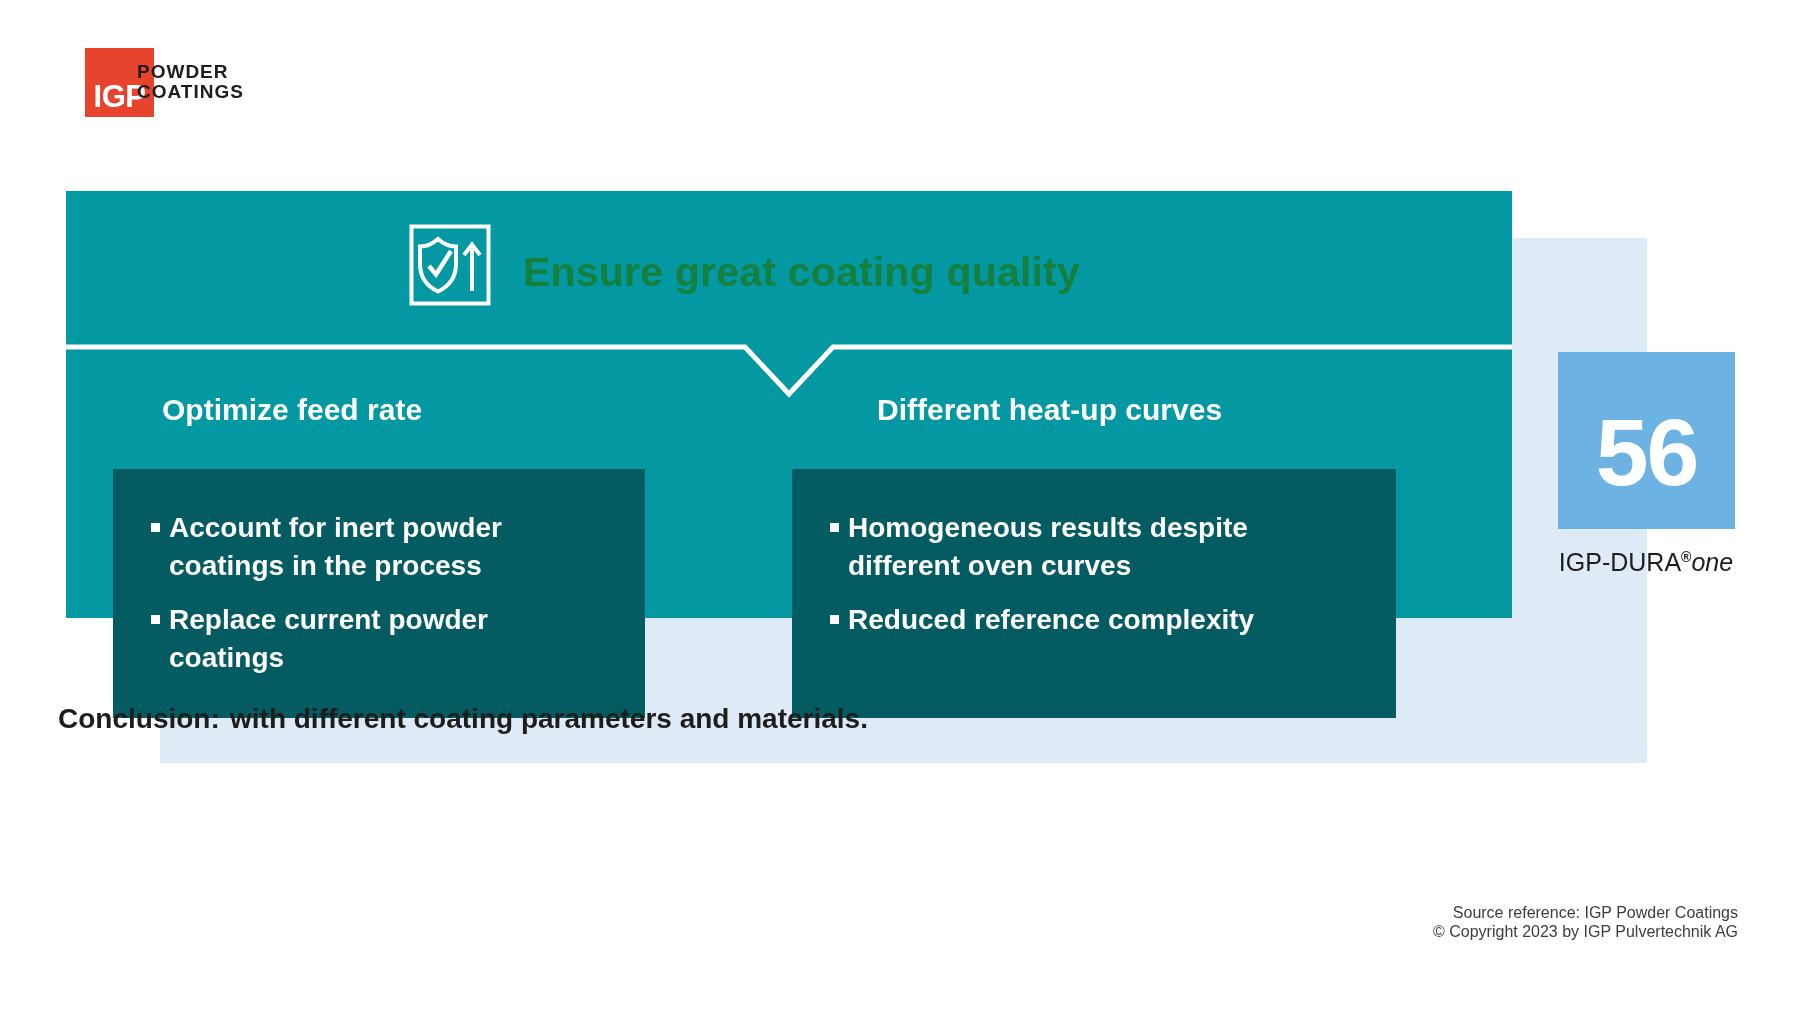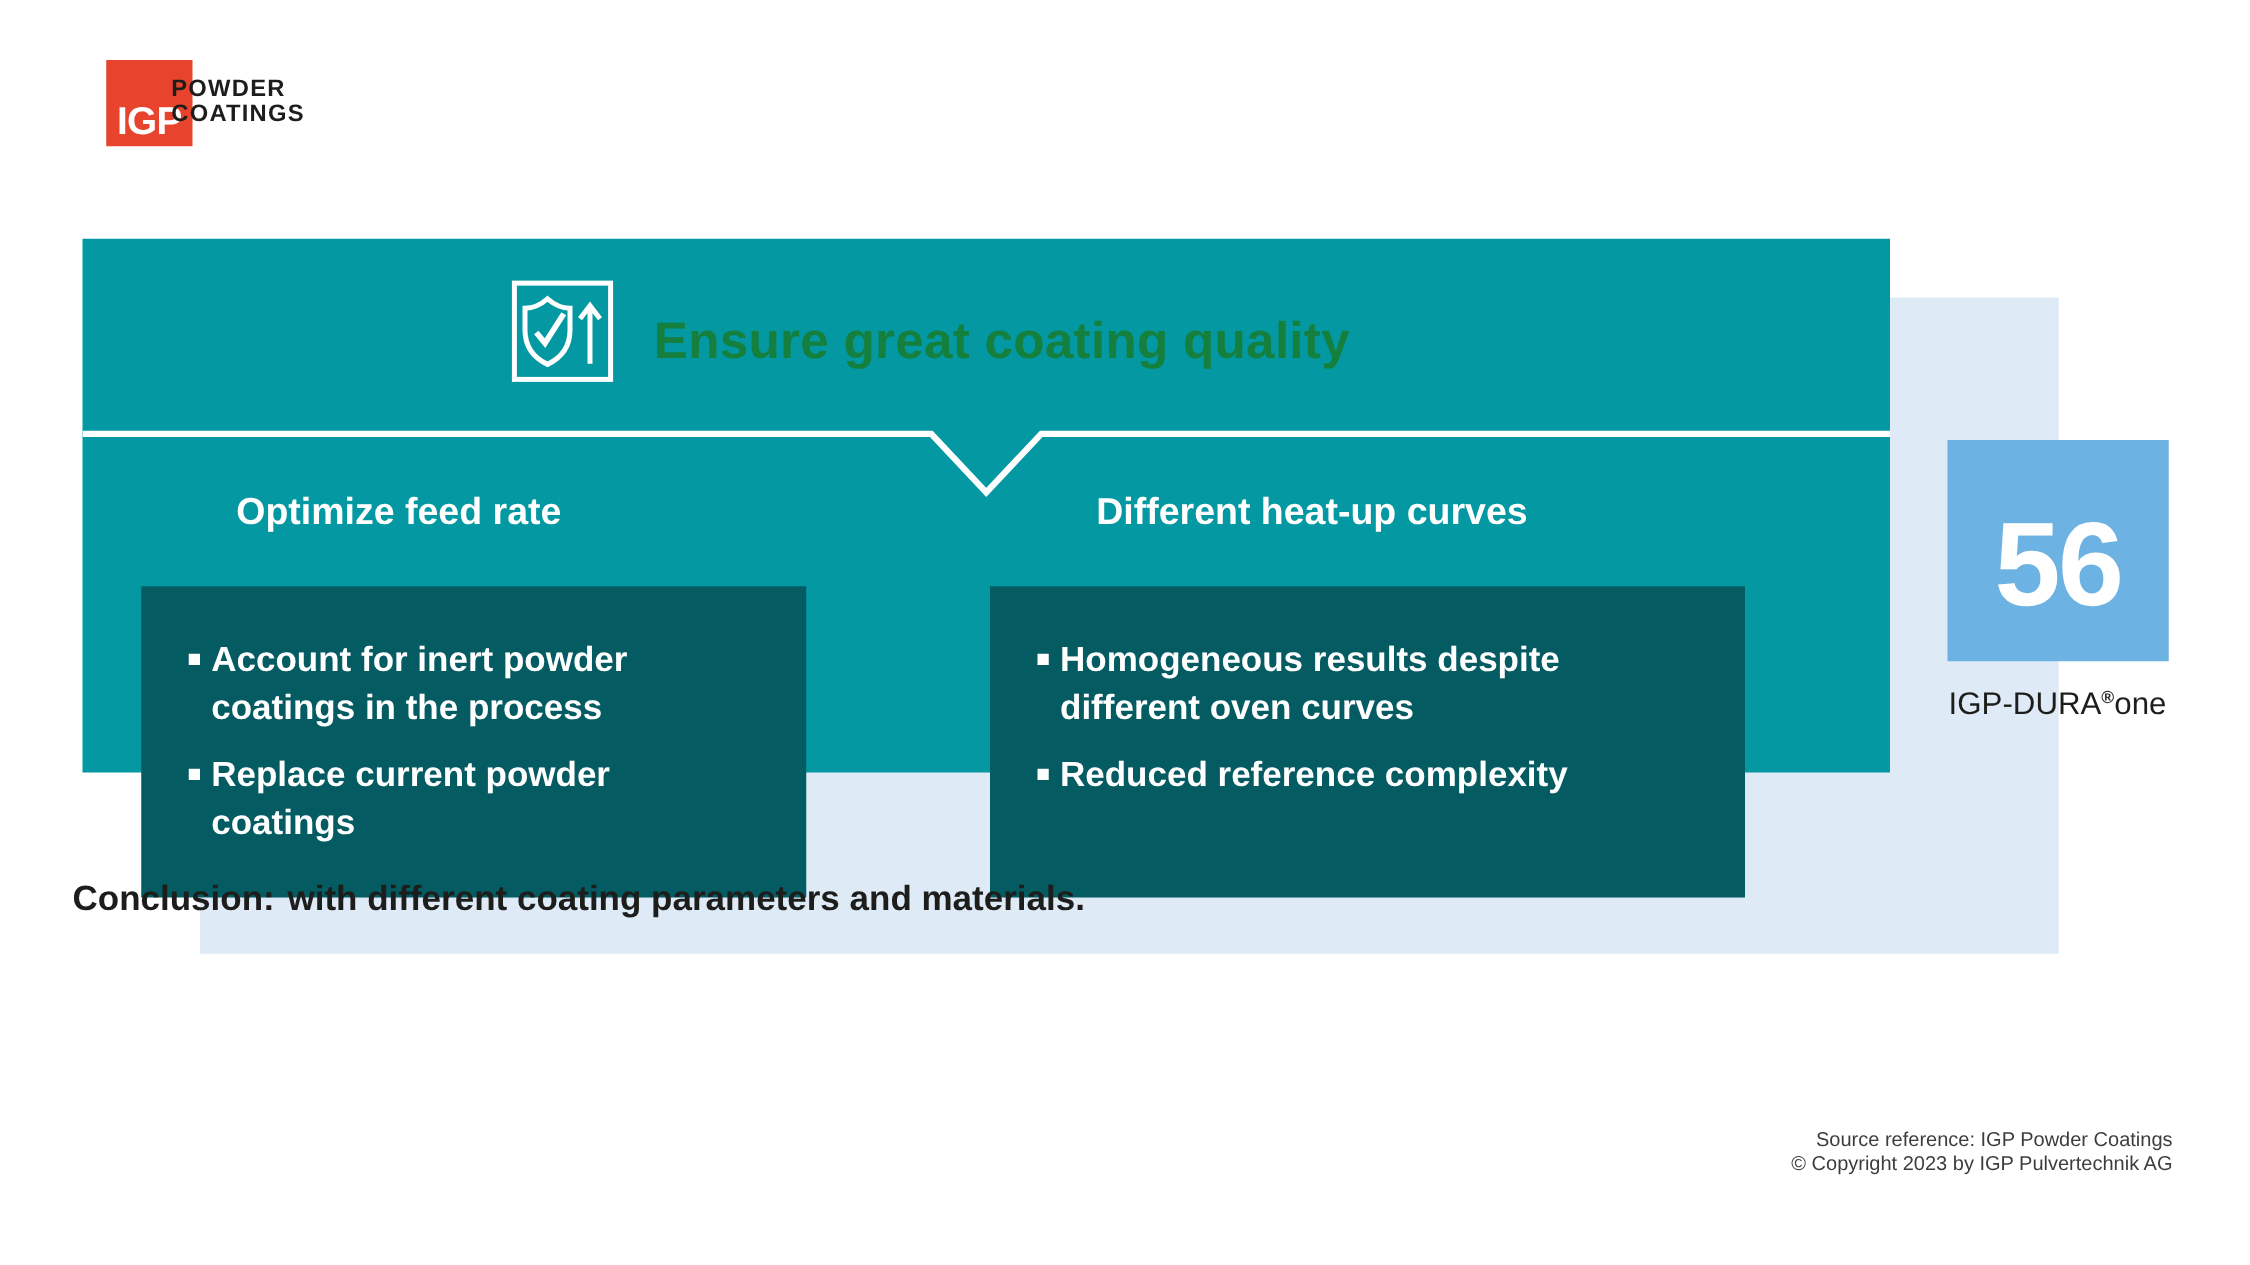--- a/index.html
+++ b/index.html
@@ -21,41 +21,41 @@
   .panel-lightblue{left:160px;top:238px;width:1487px;height:525px;background:var(--light_blue,#dfeaf7);}
   .panel-teal{left:66px;top:191px;width:1446px;height:427px;background:var(--teal,#0398a2);}
   .divider{left:66px;top:344px;width:1446px;height:58px;}
 
   
   .header-icon{left:409px;top:224px;width:82px;height:82px;}
   .slide-title{left:523px;top:248px;font-size:41px;font-weight:700;color:#15803d;line-height:48px;letter-spacing:0.2px;}
 
   
   .col-heading{font-size:30px;font-weight:700;color:#fff;line-height:36px;}
-  .col-heading.left{left:162px;top:392px;margin-left:27px;}
+  .col-heading.left{left:162px;top:392px;}
   .col-heading.right{left:877px;top:392px;}
 
   
   .darkbox{background:var(--dark_teal,#045b62);box-sizing:border-box;padding:40px 20px 0 38px;}
   .darkbox.left{left:113px;top:469px;width:532px;height:249px;}
   .darkbox.right{left:792px;top:469px;width:604px;height:249px;}
   .bullet-item{display:flex;gap:9px;margin-bottom:16px;}
   .bullet-square{flex:0 0 auto;width:9px;height:9px;background:#fff;margin-top:14px;}
   .bullet-text{font-size:28px;font-weight:700;color:#fff;line-height:38px;}
   .darkbox.left  .bullet-text{max-width:345px;}
   .darkbox.right .bullet-text{max-width:430px;}
 
   
   .num-square{left:1558px;top:352px;width:177px;height:177px;background:var(--accent_blue,#6cb2e2);
     display:flex;align-items:center;justify-content:center;}
   .num-square span{color:#fff;font-size:95px;font-weight:700;letter-spacing:-2px;margin-top:24px;}
   .product-name{left:1646px;top:542px;transform:translateX(-50%);white-space:nowrap;font-size:25px;line-height:30px;color:var(--text_dark,#1d1d1b);}
   .product-name .pn-bold{font-weight:400;}
   .product-name sup{font-size:14px;font-weight:700;}
-  .product-name .pn-italic{font-weight:400;}
+  .product-name .pn-italic{font-style:italic;font-weight:400;}
 
   
   .conclusion-label{left:58px;top:702px;font-size:28px;font-weight:700;line-height:34px;}
   .conclusion-text{left:230px;top:702px;font-size:28px;font-weight:700;line-height:34px;}
 
   
   .footer{right:62px;top:903px;text-align:right;font-size:16px;line-height:19px;color:var(--footer_gray,#3d3d3c);}
 
   svg{display:block;}
 </style>

